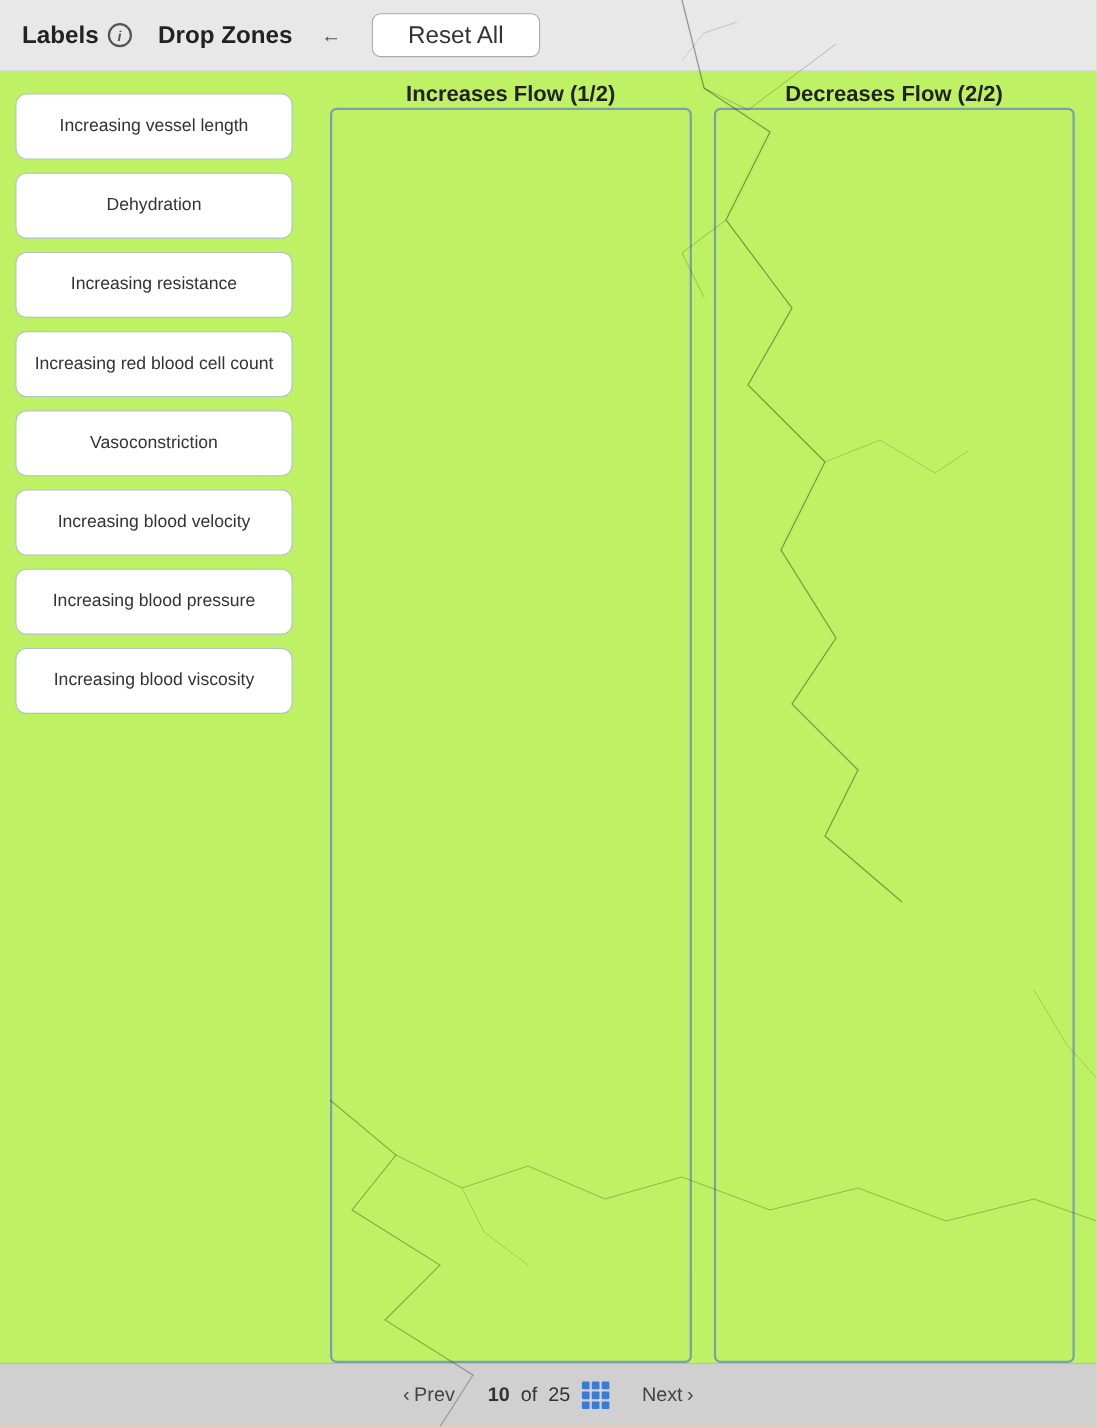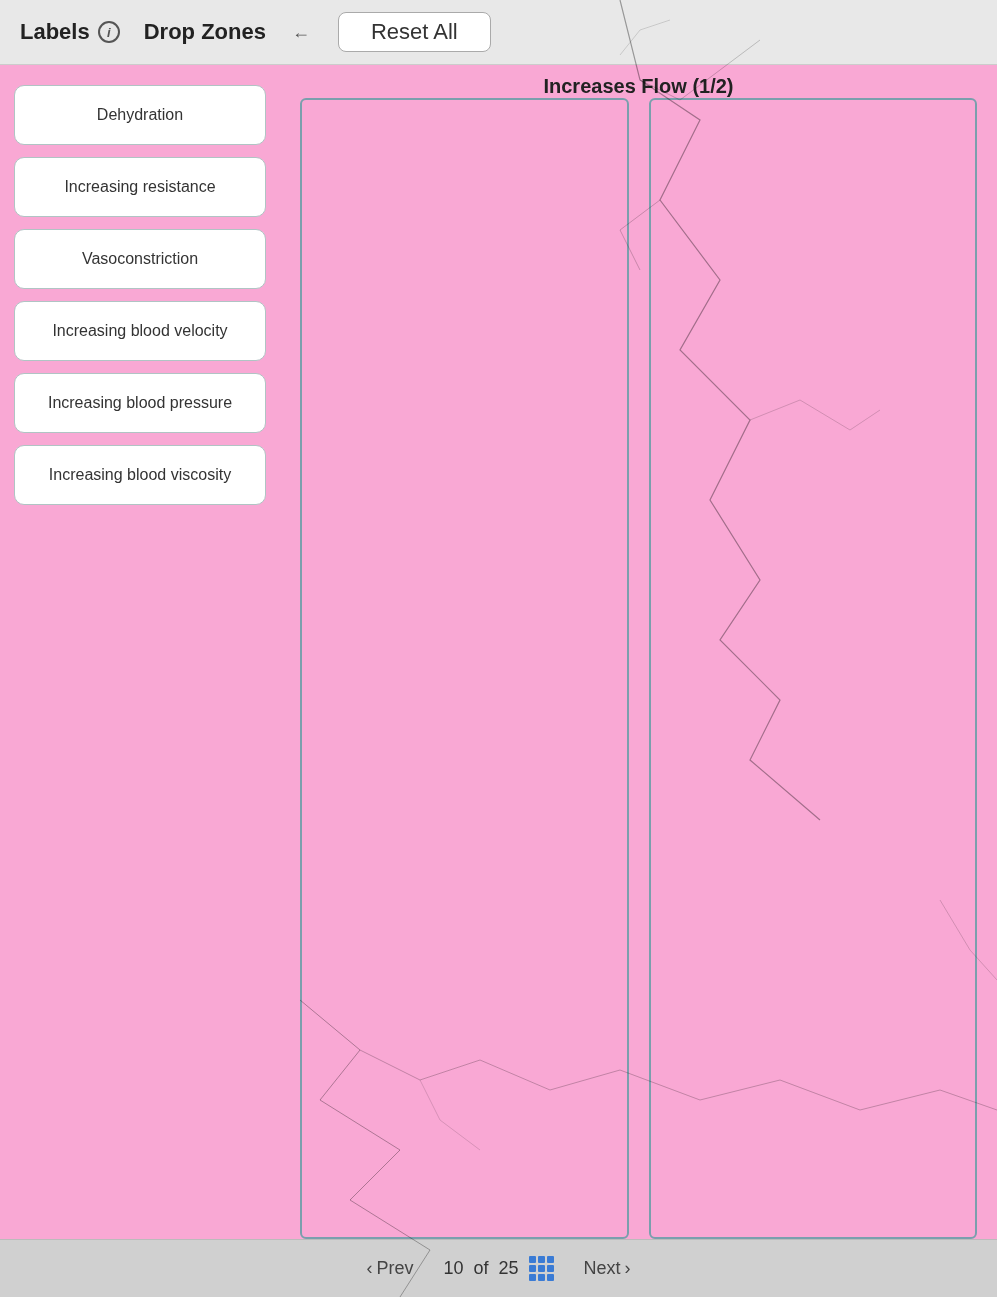--- a/index.html
+++ b/index.html
@@ -20,21 +20,21 @@
       width: 100%; height: 100%;
       pointer-events: none;
       z-index: 100;
     }
 
     .main-container {
       display: flex;
       flex-direction: column;
       width: 100%;
       height: 100%;
-      background: #f9a8d4;
+      background: #bef264;
     }
 
     
     .header {
       display: flex;
       align-items: center;
       padding: 12px 20px;
       background: #e8e8e8;
       border-bottom: 1px solid #ccc;
       gap: 20px;
@@ -187,21 +187,21 @@
 
     .page-info {
       font-size: 18px;
       color: #333;
       display: flex;
       align-items: center;
       gap: 10px;
     }
 
     .page-num {
-      font-weight: normal;
+      font-weight: bold;
     }
 
     .grid-icon {
       display: inline-grid;
       grid-template-columns: repeat(3, 7px);
       grid-template-rows: repeat(3, 7px);
       gap: 2px;
     }
 
     .grid-dot {
@@ -251,31 +251,34 @@
     </div>
     <span class="drop-zones-title">Drop Zones</span>
     <span class="back-arrow">←</span>
     <button class="reset-all-btn">Reset All</button>
   </div>
 
   <div class="content">
 
     <div class="labels-column">
 
+    <div class="label-card">Increasing vessel length</div>
         <div class="label-card">Dehydration</div>
         <div class="label-card">Increasing resistance</div>
+        <div class="label-card">Increasing red blood cell count</div>
         <div class="label-card">Vasoconstriction</div>
         <div class="label-card">Increasing blood velocity</div>
         <div class="label-card">Increasing blood pressure</div>
         <div class="label-card">Increasing blood viscosity</div>
       </div>
 
     <div class="drop-zones-area">
       <div class="drop-zones-headers">
         <div class="zone-header">Increases Flow (1/2)</div>
+        <div class="zone-header">Decreases Flow (2/2)</div>
       </div>
       <div class="zones-row">
         <div class="drop-zone"></div>
         <div class="drop-zone"></div>
       </div>
     </div>
   </div>
 
   <div class="footer">
     <button class="prev-btn">

